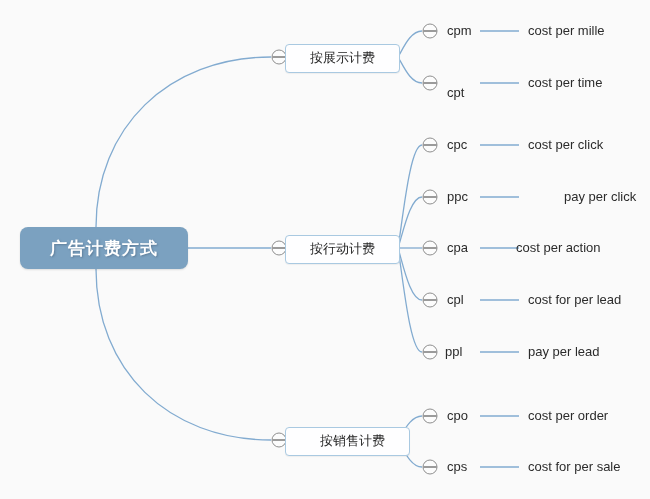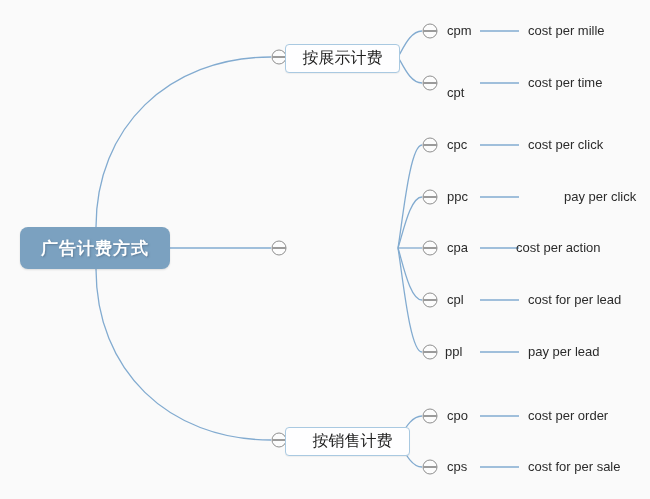--- a/index.html
+++ b/index.html
@@ -12,21 +12,21 @@
   .root-node{
     position:absolute;display:flex;align-items:center;justify-content:center;
     color:#fff;font-size:17px;font-weight:bold;letter-spacing:1px;
     border-radius:8px;cursor:pointer;
     text-shadow:1px 1px 2px rgba(70,95,120,.55);
     box-shadow:0 1px 2px rgba(0,0,0,.12);
   }
   .branch-node{
     position:absolute;display:flex;align-items:center;justify-content:center;
     background:#fefeff;border:1px solid #a9c9e1;border-radius:4px;
-    font-size:16px;color:#1f1f1f;cursor:pointer;
+    font-size:13px;color:#1f1f1f;cursor:pointer;
     box-shadow:0 1px 1px rgba(0,0,0,.05);
   }
   .leaf-code,.leaf-desc{
     position:absolute;font-size:13px;color:#2b2b2b;line-height:16px;
     white-space:nowrap;cursor:pointer;
   }
   .micon{position:absolute;width:16px;height:16px;cursor:pointer;line-height:0;}
 </style>
 </head>
 <body>
@@ -48,21 +48,21 @@
       <path d="M 480 248 L 519 248" class="edge" stroke="#82ABD0"></path>
       <path d="M 398 248 C 403 264 410 300 422 300" class="edge" stroke="#82ABD0"></path>
       <path d="M 480 300 L 519 300" class="edge" stroke="#82ABD0"></path>
       <path d="M 398 248 C 403 279 410 352 422 352" class="edge" stroke="#82ABD0"></path>
       <path d="M 480 352 L 519 352" class="edge" stroke="#82ABD0"></path>
       <path d="M 398 440 C 403 433 410 416 422 416" class="edge" stroke="#82ABD0"></path>
       <path d="M 480 416 L 519 416" class="edge" stroke="#82ABD0"></path>
       <path d="M 398 440 C 403 448 410 467 422 467" class="edge" stroke="#82ABD0"></path>
       <path d="M 480 467 L 519 467" class="edge" stroke="#82ABD0"></path>
     </svg>
-    <div class="root-node" style="left: 20px; top: 227px; width: 150px; height: 42px; background: rgb(123, 161, 192); color: rgb(255, 255, 255);">广告计费方式</div>
+    <div class="root-node" style="left: 20px; top: 227px; width: 168px; height: 42px; background: rgb(123, 161, 192); color: rgb(255, 255, 255);">广告计费方式</div>
     <div class="micon" style="left: 271px; top: 49px;"><svg width="16" height="16" viewBox="0 0 16 16">
     <circle cx="8" cy="8" r="7" fill="#fcfcfc" stroke="#8F8F8F" stroke-width="1"></circle>
     <line x1="1.5" y1="8" x2="14.5" y2="8" stroke="#5A5A5A" stroke-width="1.2"></line>
       </svg></div>
     <div class="branch-node" style="left: 285px; top: 43.5px; width: 113px; height: 27px;">按展示计费</div>
     <div class="micon" style="left: 422px; top: 23px;"><svg width="16" height="16" viewBox="0 0 16 16">
     <circle cx="8" cy="8" r="7" fill="#fcfcfc" stroke="#8F8F8F" stroke-width="1"></circle>
     <line x1="1.5" y1="8" x2="14.5" y2="8" stroke="#5A5A5A" stroke-width="1.2"></line>
       </svg></div>
     <div class="leaf-code" style="left: 447px; top: 23px; text-align: center;">cpm</div>
@@ -70,20 +70,21 @@
     <div class="micon" style="left: 422px; top: 75px;"><svg width="16" height="16" viewBox="0 0 16 16">
     <circle cx="8" cy="8" r="7" fill="#fcfcfc" stroke="#8F8F8F" stroke-width="1"></circle>
     <line x1="1.5" y1="8" x2="14.5" y2="8" stroke="#5A5A5A" stroke-width="1.2"></line>
       </svg></div>
     <div class="leaf-code" style="left: 447px; top: 85px;">cpt</div>
     <div class="leaf-desc" style="left: 528px; top: 75px;">cost per time</div>
     <div class="micon" style="left: 271px; top: 240px;"><svg width="16" height="16" viewBox="0 0 16 16">
     <circle cx="8" cy="8" r="7" fill="#fcfcfc" stroke="#8F8F8F" stroke-width="1"></circle>
     <line x1="1.5" y1="8" x2="14.5" y2="8" stroke="#5A5A5A" stroke-width="1.2"></line>
       </svg></div>
+    <div class="branch-node" style="left: 285px; top: 234.5px; width: 113px; height: 27px;">按行动计费</div>
     <div class="micon" style="left: 422px; top: 137px;"><svg width="16" height="16" viewBox="0 0 16 16">
     <circle cx="8" cy="8" r="7" fill="#fcfcfc" stroke="#8F8F8F" stroke-width="1"></circle>
     <line x1="1.5" y1="8" x2="14.5" y2="8" stroke="#5A5A5A" stroke-width="1.2"></line>
       </svg></div>
     <div class="leaf-code" style="left: 447px; top: 137px;">cpc</div>
     <div class="leaf-desc" style="left: 528px; top: 137px;">cost per click</div>
     <div class="micon" style="left: 422px; top: 189px;"><svg width="16" height="16" viewBox="0 0 16 16">
     <circle cx="8" cy="8" r="7" fill="#fcfcfc" stroke="#8F8F8F" stroke-width="1"></circle>
     <line x1="1.5" y1="8" x2="14.5" y2="8" stroke="#5A5A5A" stroke-width="1.2"></line>
       </svg></div>

